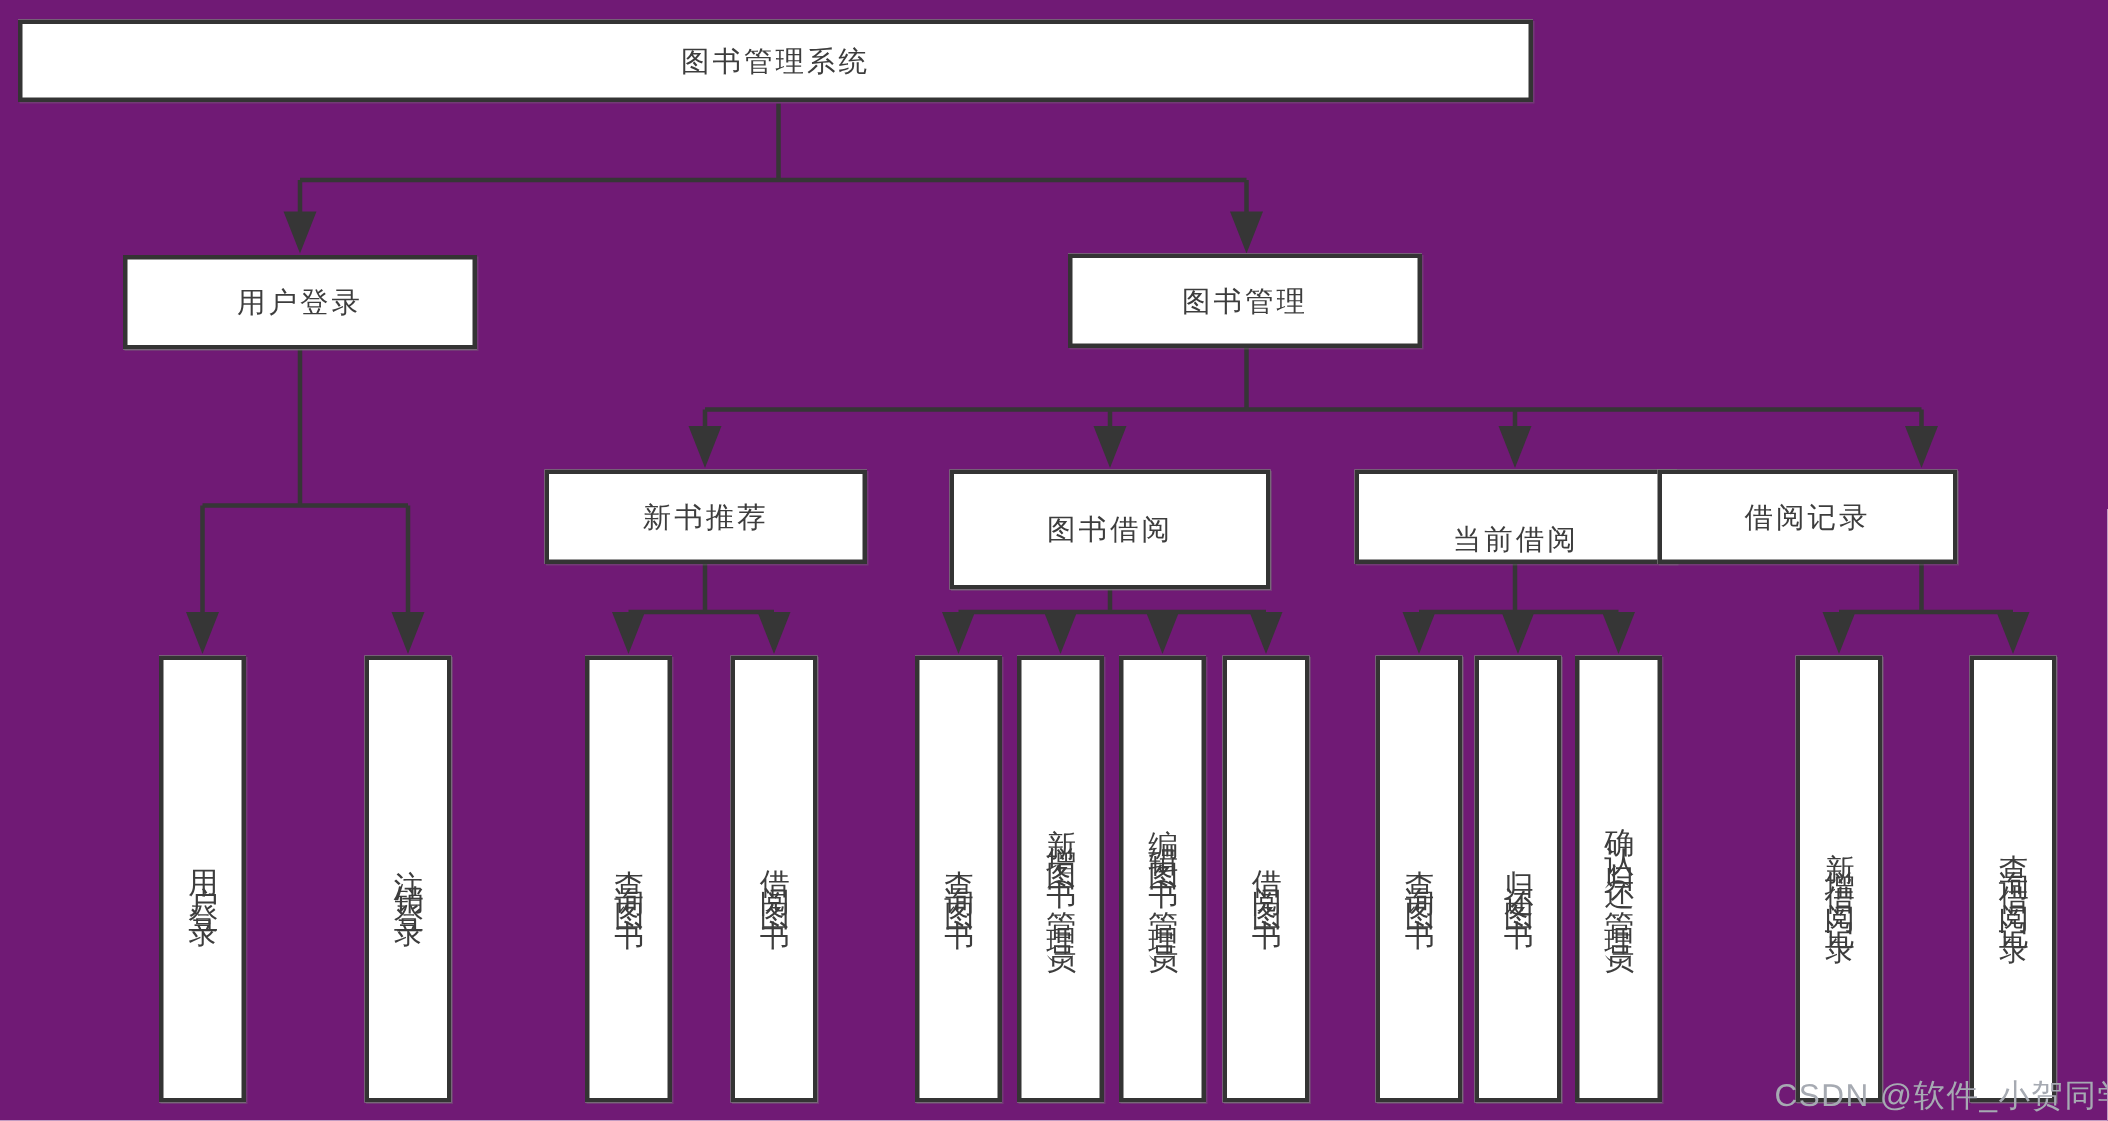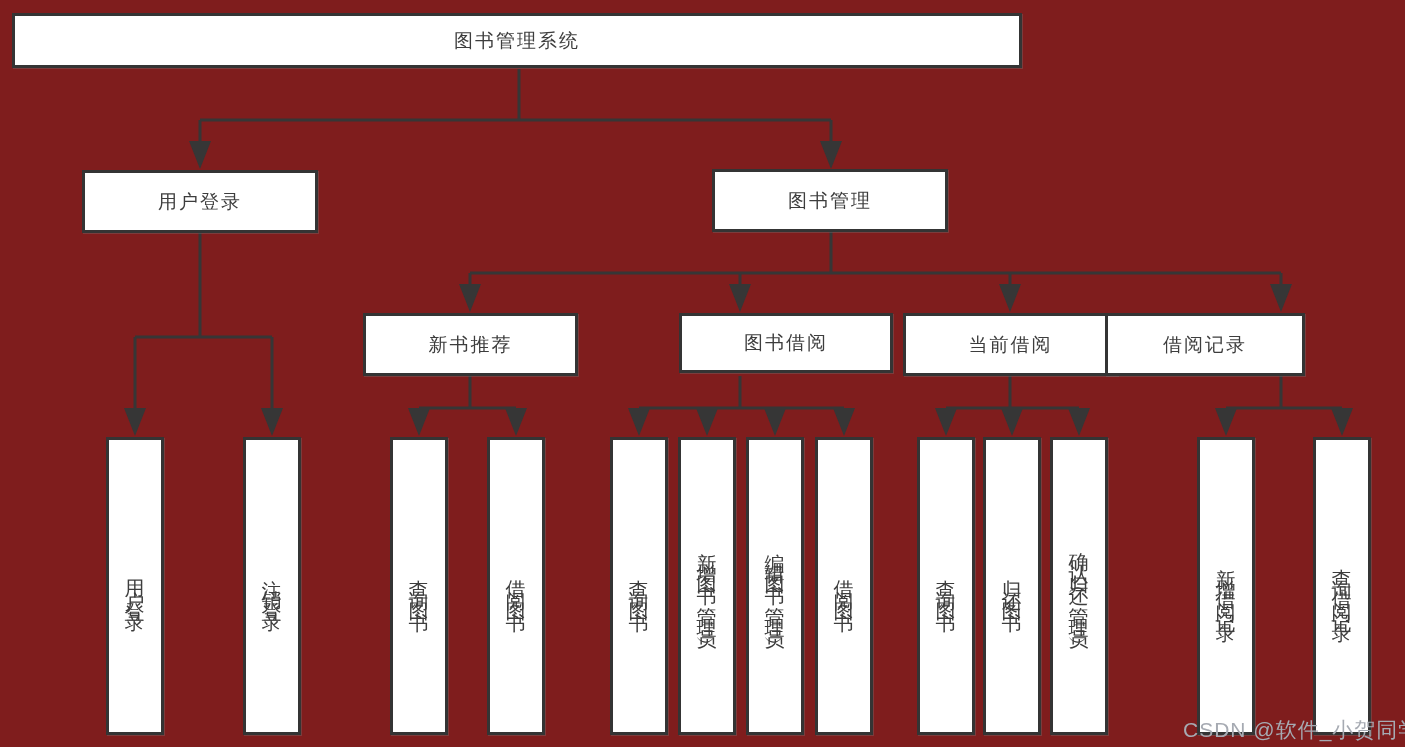--- a/index.html
+++ b/index.html
@@ -1,17 +1,17 @@
 <!DOCTYPE html>
 <html><head>
 <meta charset="utf-8">
 <style>
   html,body{margin:0;padding:0;background:#ffffff;}
   body{font-family:"Liberation Sans","DejaVu Sans",sans-serif;}
-  .diagram{position:relative;width:1405px;height:747px;background:#7f1d1d;overflow:hidden;}
+  .diagram{position:relative;width:1405px;height:747px;background:#701a75;overflow:hidden;}
   svg.connectors{position:absolute;left:0;top:0;width:1405px;height:747px;}
   .node{
     position:absolute;
     box-sizing:border-box;
     border:3px solid #343434;
     background:#ffffff;
     display:flex;
     align-items:center;
     justify-content:center;
     color:#3d3d3d;
@@ -26,22 +26,22 @@
     line-height:1;
     font-size:20px;
   }
   
   #n-root{left:12px;top:13px;width:1010px;height:55px;}
   
   #n-login{left:82px;top:170px;width:236px;height:63px;}
   #n-mgmt{left:712px;top:169px;width:236px;height:63px;}
   
   #n-newbook{left:363px;top:313px;width:215px;height:63px;}
-  #n-borrow{left:633px;top:313px;width:214px;height:60px;margin-left:46px;}
-  #n-current{left:903px;top:313px;width:215px;height:63px;}
+  #n-borrow{left:633px;top:313px;width:214px;height:80px;}
+  #n-current{left:903px;top:313px;width:215px;height:63px;align-items:flex-end;}
   #n-records{left:1105px;top:313px;width:200px;height:63px;}
   
   .leaf{top:437px;width:58px;height:298px;}
   #l-userlogin{left:106px;}
   #l-logout{left:243px;}
   #l-nb-query{left:390px;}
   #l-nb-borrow{left:487px;}
   #l-bb-query{left:610px;}
   #l-bb-add{left:678px;}
   #l-bb-edit{left:746px;}

